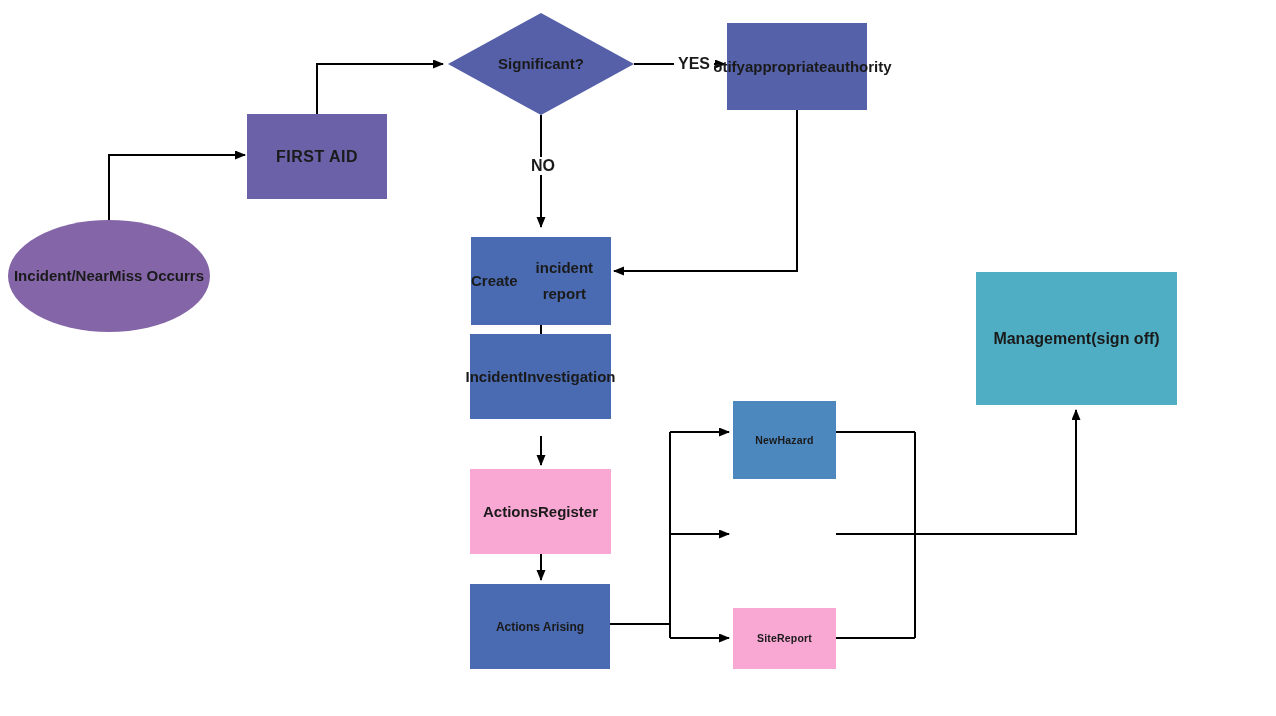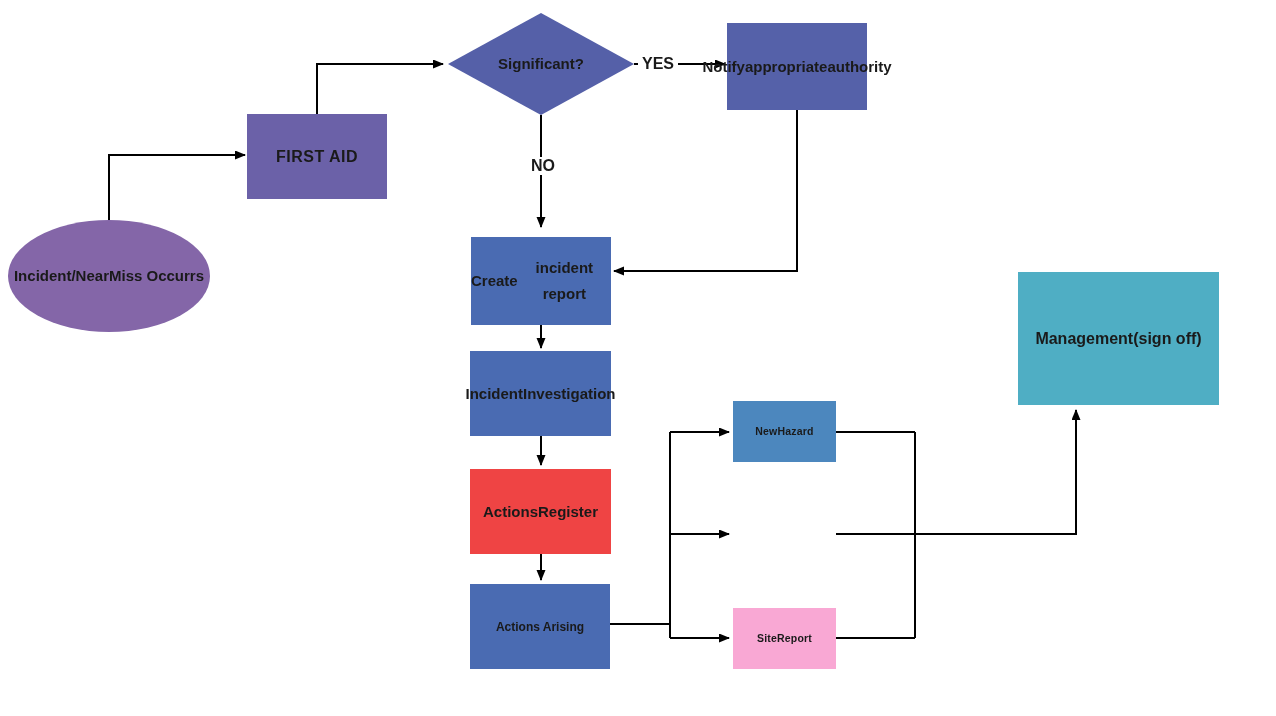--- a/index.html
+++ b/index.html
@@ -74,47 +74,47 @@
     <span class="ln">Notify</span>
     <span class="ln">appropriate</span>
     <span class="ln">authority</span>
   </div>
 
   <div class="node big" style="left: 471px; top: 229px; width: 140px; height: 88px; background-color: rgb(74, 107, 178); margin-top: 8px;">
     <span class="ln">Create</span>
     <span class="ln">incident report</span>
   </div>
 
-  <div class="node big" style="left: 470px; top: 351px; width: 141px; height: 85px; background-color: rgb(74, 107, 178);">
+  <div class="node big" style="left: 470px; top: 334px; width: 141px; height: 85px; background-color: rgb(74, 107, 178);">
     <span class="ln">Incident</span>
     <span class="ln">Investigation</span>
   </div>
 
-  <div class="node big" style="left: 470px; top: 469px; width: 141px; height: 85px; background-color: #ef4444;">
+  <div class="node big" style="left: 470px; top: 469px; width: 141px; height: 85px; background-color: #f9a8d4;">
     <span class="ln">Actions</span>
     <span class="ln">Register</span>
   </div>
 
   <div class="node arising" style="left: 470px; top: 584px; width: 140px; height: 85px; background-color: rgb(74, 107, 178);">
     <span class="ln">Actions Arising</span>
   </div>
 
-  <div class="node small" style="left: 733px; top: 401px; width: 103px; height: 61px; background-color: rgb(76, 135, 190);">
+  <div class="node small" style="left: 733px; top: 401px; width: 103px; height: 78px; background-color: rgb(76, 135, 190);">
     <span class="ln">New</span>
     <span class="ln">Hazard</span>
   </div>
 
 
   <div class="node small" style="left: 733px; top: 608px; width: 103px; height: 61px; background-color: #f9a8d4;">
     <span class="ln">Site</span>
     <span class="ln">Report</span>
   </div>
 
-  <div class="node mgmt" style="left: 976px; top: 272px; width: 201px; height: 133px; background-color: rgb(79, 174, 196); margin-left: 42px;">
+  <div class="node mgmt" style="left: 976px; top: 272px; width: 201px; height: 133px; background-color: rgb(79, 174, 196);">
     <span class="ln">Management</span>
     <span class="ln">(sign off)</span>
   </div>
 
-  <span class="edge-label" style="left:658px;top:64px;">YES</span>
+  <span class="edge-label" style="left:694px;top:64px;">YES</span>
 
   <span class="edge-label" style="left:543px;top:166px;">NO</span>
 
 </div>
 
 </body></html>

